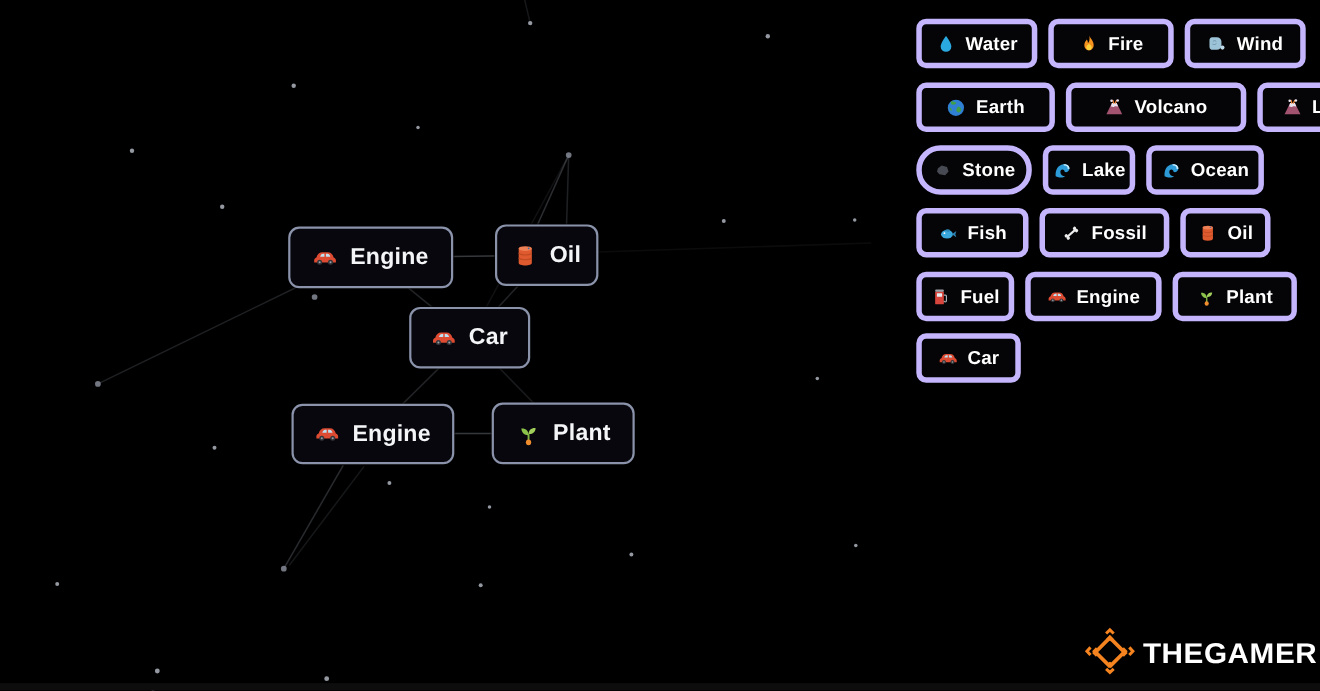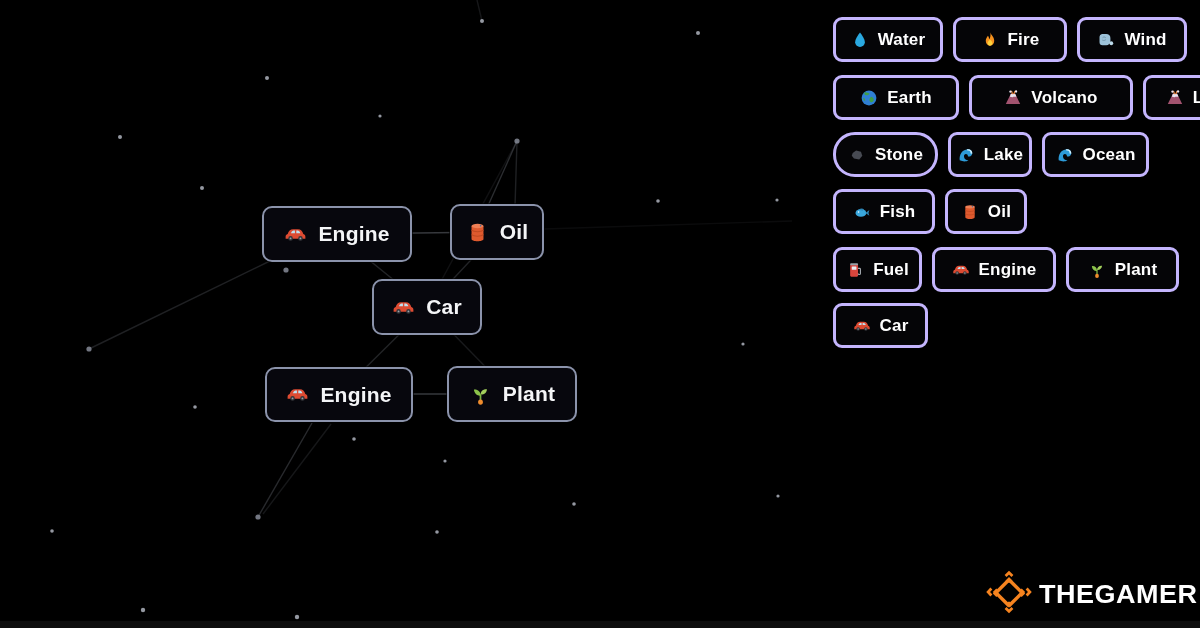--- a/index.html
+++ b/index.html
@@ -14,21 +14,21 @@
     position:absolute;display:flex;align-items:center;justify-content:center;gap:11px;
     background:#07070d;border:2px solid #8b93ab;border-radius:10px;
     color:#f4f5f7;font-size:21px;font-weight:700;letter-spacing:.2px;
     box-sizing:border-box;cursor:grab;box-shadow:0 0 0 1px rgba(0,0,0,.6);
   }
   .card .icon{display:flex;align-items:center;}
   
   .sb-row{position:absolute;display:flex;gap:10px;}
   .sb-btn{
     display:flex;align-items:center;justify-content:center;gap:9px;
-    height:45px;background:#050507;border:3px solid #c4b5fd;border-radius:9px;
+    height:45px;background:#050507;border:5px solid #c4b5fd;border-radius:9px;
     color:#fff;font-size:17px;font-weight:700;letter-spacing:.2px;
     box-sizing:border-box;white-space:nowrap;flex:0 0 auto;cursor:pointer;
   }
   .sb-btn .icon{display:flex;align-items:center;}
   
   .watermark{position:absolute;left:986px;top:569px;display:flex;align-items:center;gap:7px;}
   .wm-text{color:#fff;font-size:27px;font-weight:700;letter-spacing:.5px;transform:scaleY(.96);white-space:nowrap;}
   .bottom-bar{position:absolute;left:0;bottom:0;width:100%;height:7px;background:#0d0d0d;}
 </style>
 </head>
@@ -235,20 +235,34 @@
           <span class="icon">
             <svg width="18" height="18" viewBox="0 0 20 20">
               <ellipse cx="8.8" cy="11" rx="6" ry="4.3" fill="#39a7dc"></ellipse>
               <path d="M13.8 11l4.4-3.1-1 3.1 1 3.1Z" fill="#2d85b5"></path>
               <path d="M6.6 7.4C8 5.8 10.6 5.7 12.2 7l-1.6 1.7Z" fill="#2d85b5"></path>
               <circle cx="6.2" cy="10" r=".9" fill="#fff"></circle>
             </svg>
           </span>
           <span>Fish</span>
         </div>
+        <div class="sb-btn" style="width: 118px;">
+          <span class="icon">
+            <svg width="18" height="18" viewBox="0 0 20 20">
+              <g transform="rotate(-42 10 10)" fill="#ececec">
+                <rect x="4.2" y="8.9" width="11.6" height="2.2" rx="1.1"></rect>
+                <circle cx="4.4" cy="8.5" r="1.7"></circle>
+                <circle cx="4.4" cy="11.5" r="1.7"></circle>
+                <circle cx="15.6" cy="8.5" r="1.7"></circle>
+                <circle cx="15.6" cy="11.5" r="1.7"></circle>
+              </g>
+            </svg>
+          </span>
+          <span>Fossil</span>
+        </div>
         <div class="sb-btn" style="width: 82px;">
           <span class="icon">
             <svg width="18" height="18" viewBox="0 0 20 20">
               <path d="M4.8 4.3v11.4c0 1.1 2.3 2 5.2 2s5.2-.9 5.2-2V4.3Z" fill="#df5a2e"></path>
               <ellipse cx="10" cy="4.3" rx="5.2" ry="1.9" fill="#ef7f55"></ellipse>
               <path d="M4.8 8c1 .9 2.9 1.4 5.2 1.4S14.2 8.9 15.2 8M4.8 11.8c1 .9 2.9 1.4 5.2 1.4s4.2-.5 5.2-1.4" stroke="#c04a22" stroke-width=".9" fill="none"></path>
               <circle cx="12.7" cy="4.1" r=".7" fill="#3a6ea8"></circle>
             </svg>
           </span>
           <span>Oil</span>

